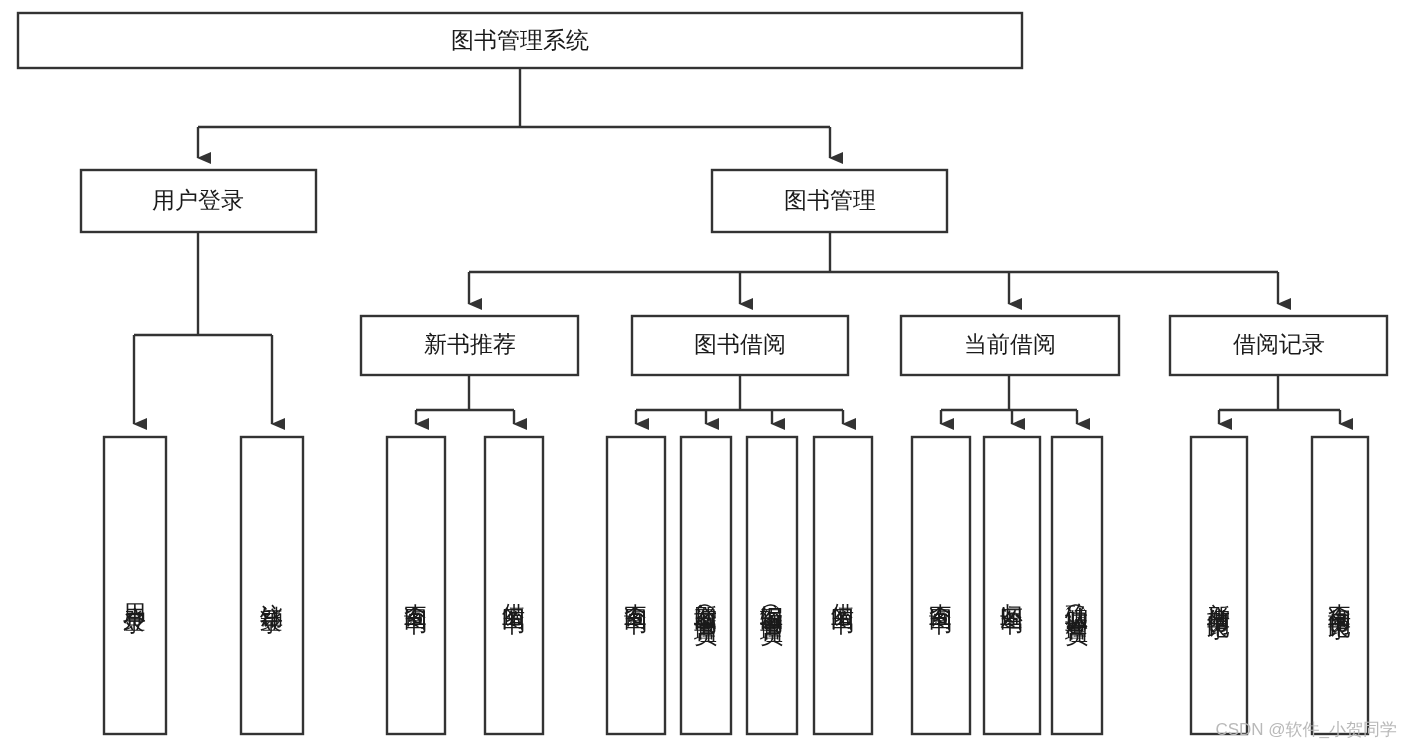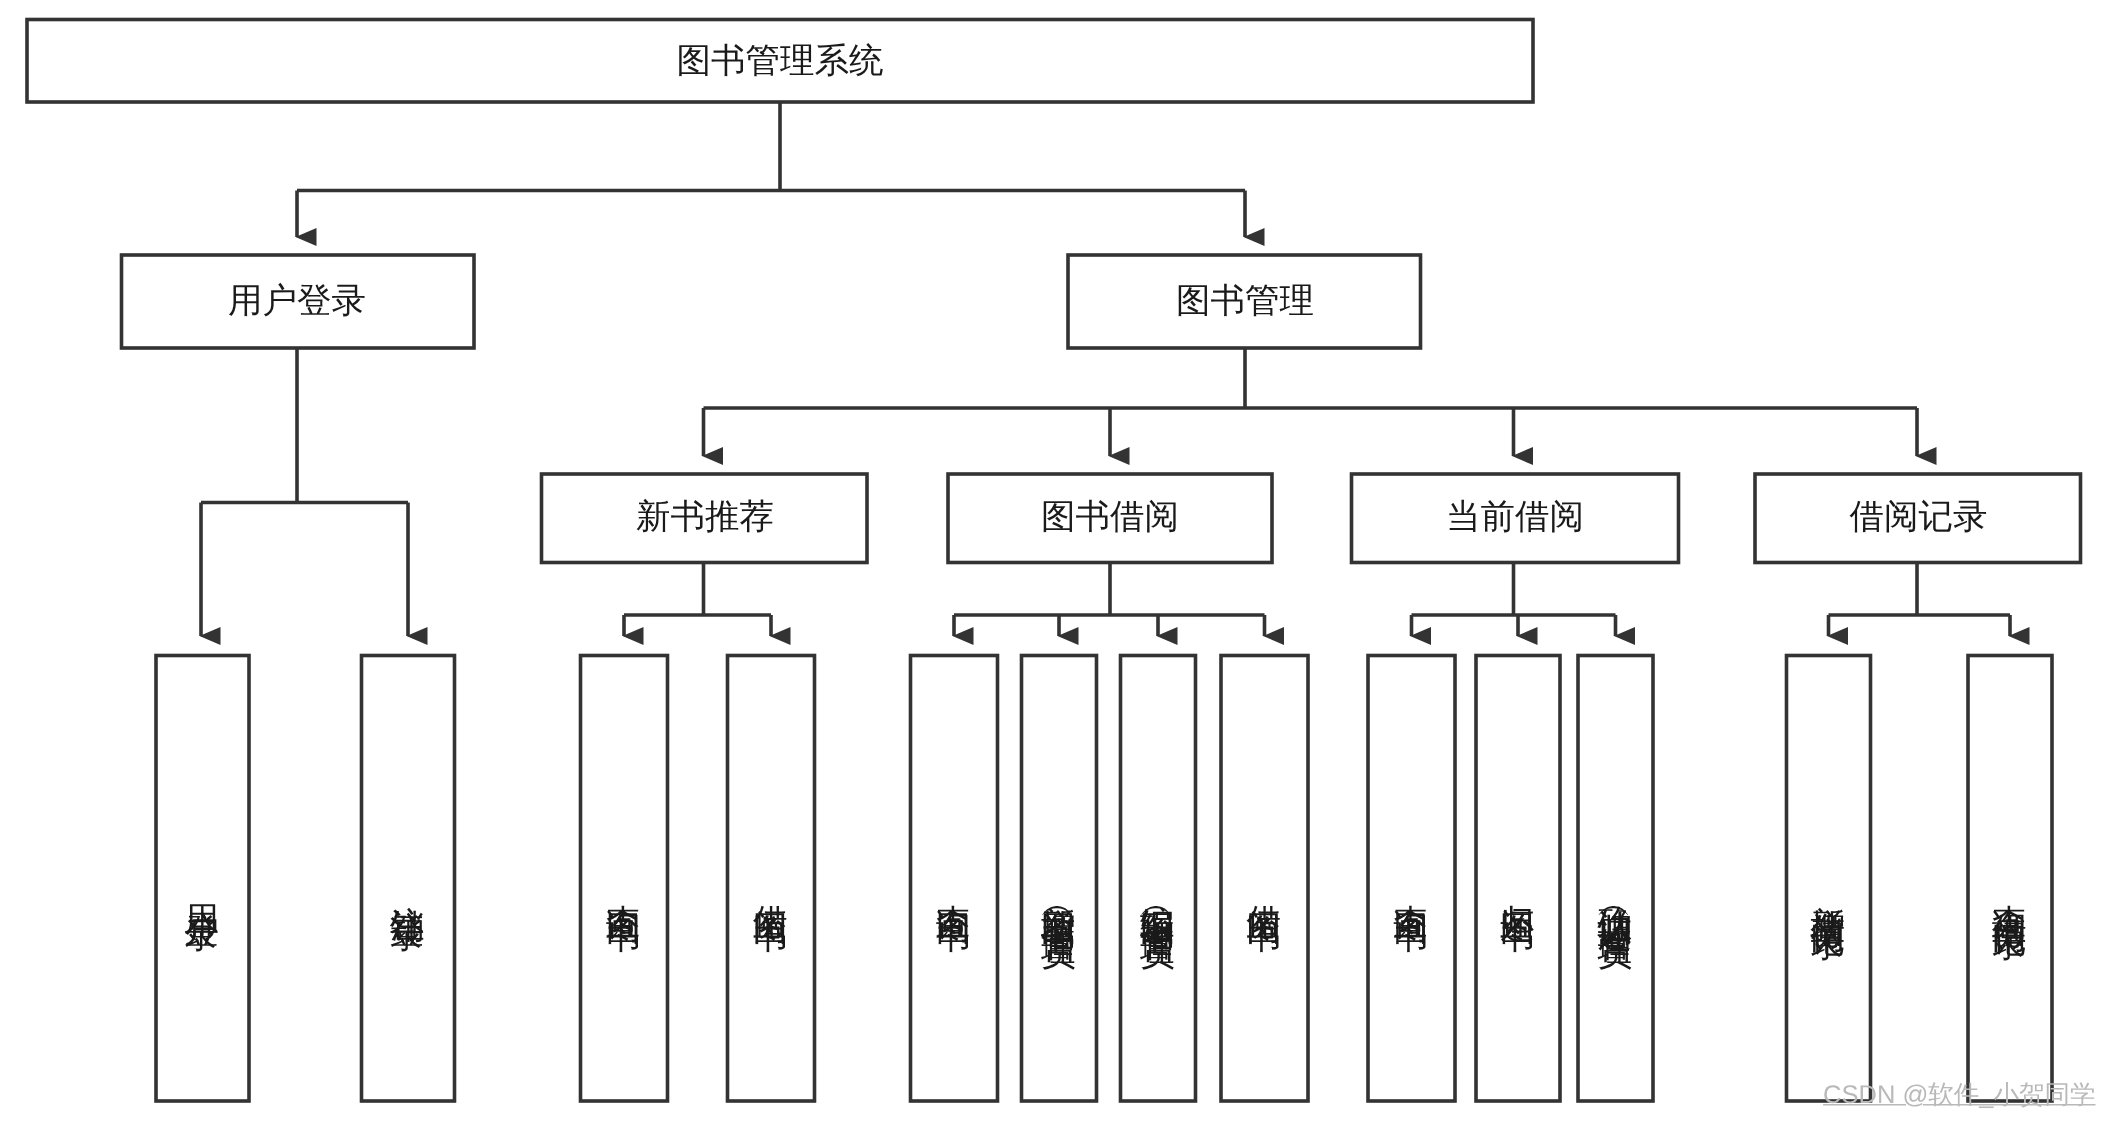--- a/index.html
+++ b/index.html
@@ -57,21 +57,20 @@
   }
   .watermark {
     position: absolute;
     right: 8px;
     bottom: 6px;
     font-family: "Liberation Sans", "DejaVu Sans", sans-serif;
     font-size: 17px;
     color: #b9b9b9;
     white-space: nowrap;
     user-select: none;
-    text-decoration: underline;
   }
 </style>
 </head>
 <body>
 
 <div id="diagram-root">
 
   <svg class="canvas" viewBox="0 0 1405 747">
     <defs>
       <marker id="arrow" viewBox="0 0 12 14" refX="6" refY="13" markerWidth="12" markerHeight="14" orient="auto-start-reverse" markerUnits="userSpaceOnUse">

